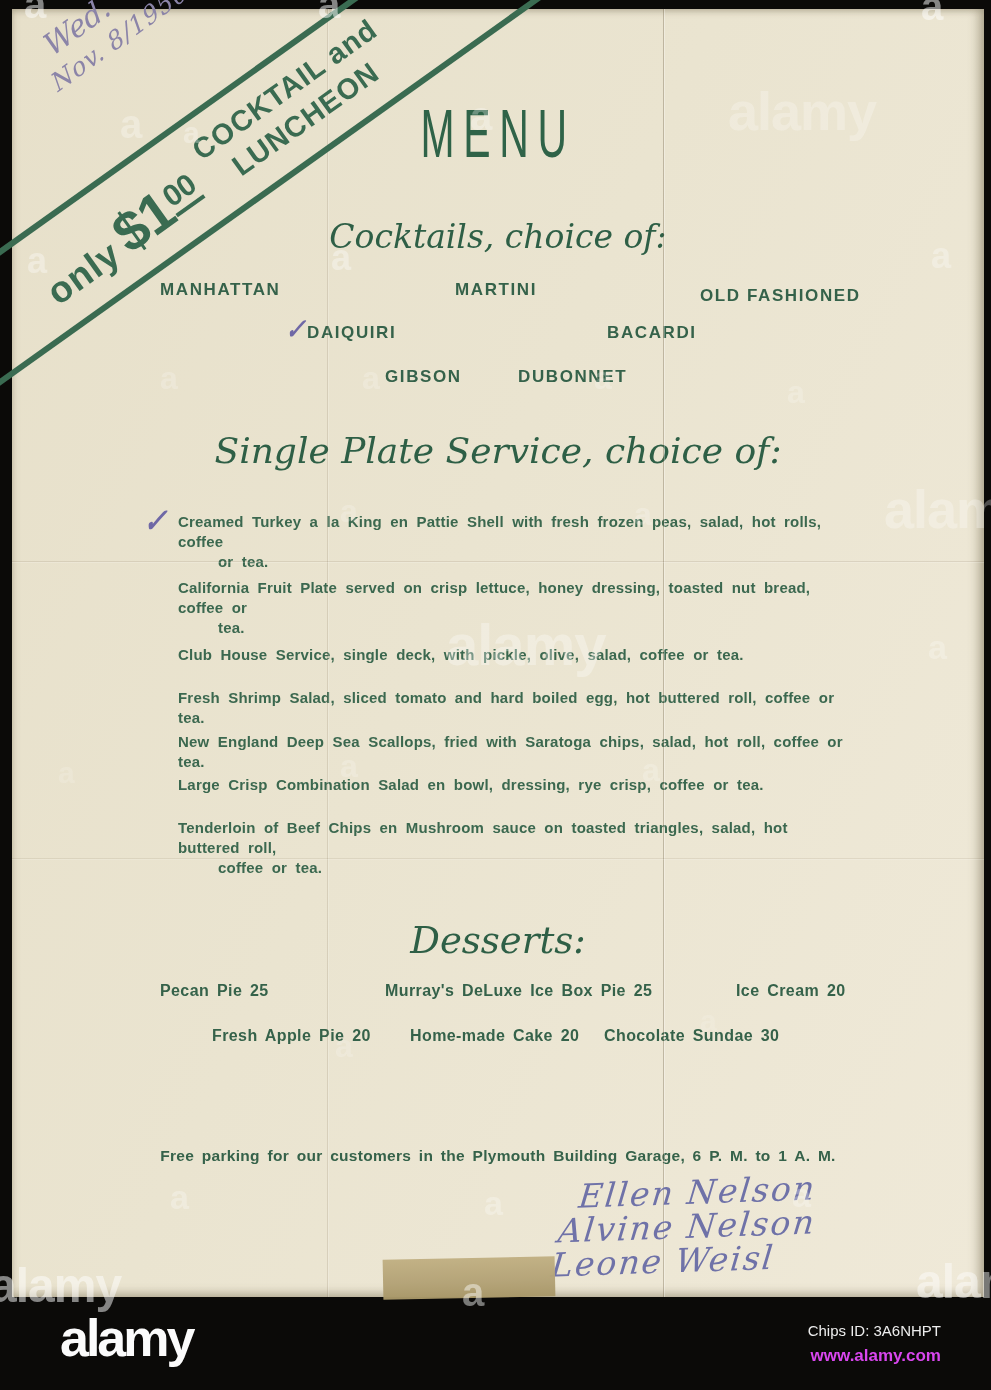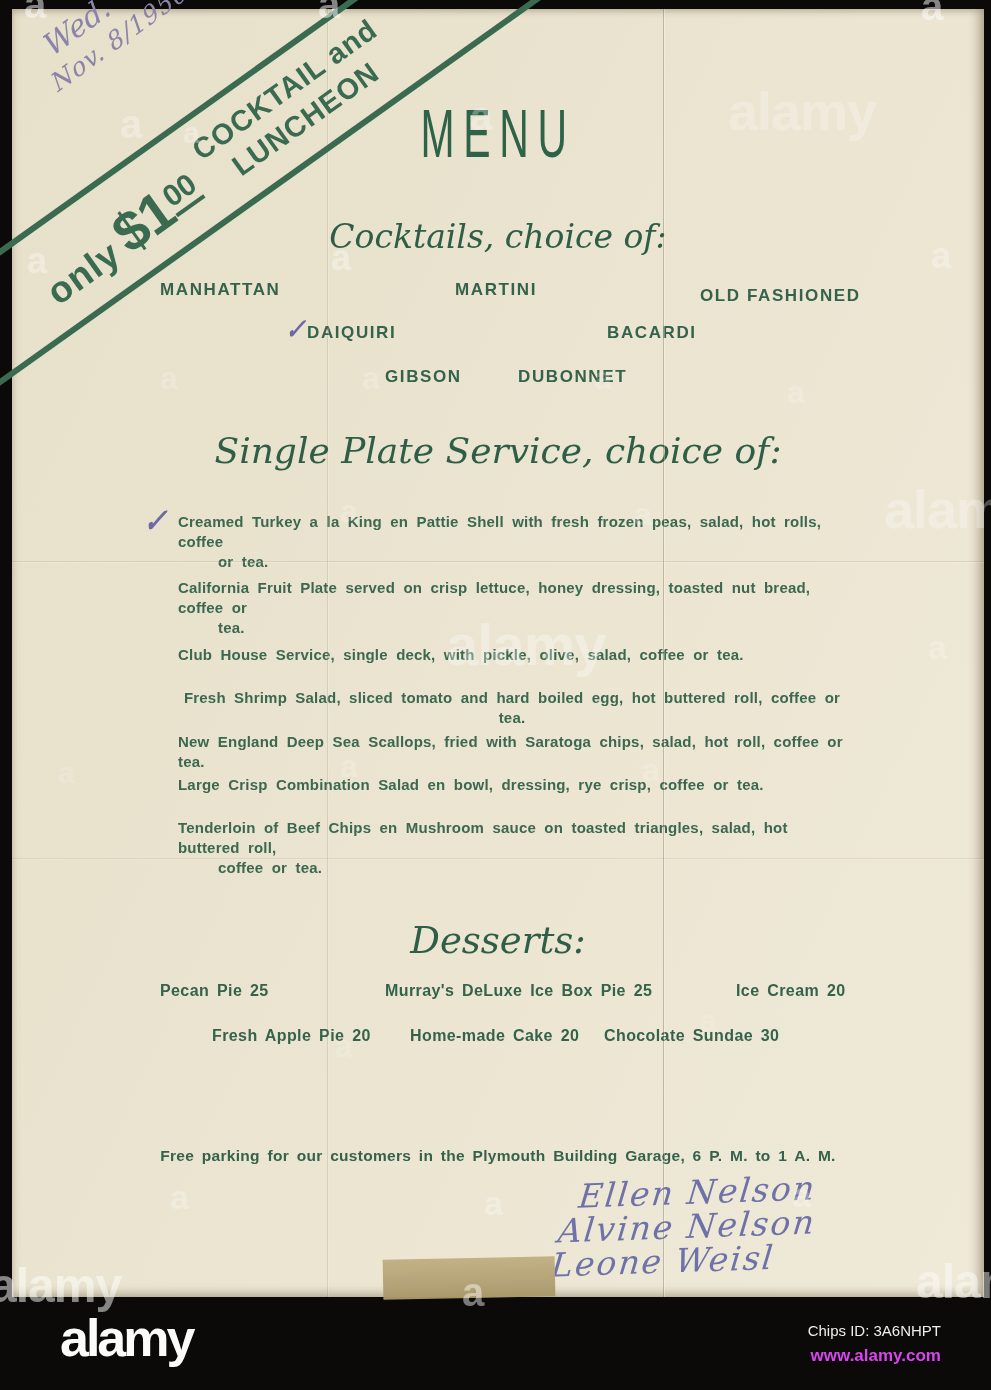--- a/index.html
+++ b/index.html
@@ -26,21 +26,21 @@
                   font-family:"DejaVu Serif",serif;font-style:italic;font-weight:normal;color:#2e5f46;}
   #cocktails-heading{top:208px;font-size:33px;}
   #plates-heading{top:421px;font-size:36px;}
   #desserts-heading{top:910px;font-size:37px;}
   .cock{position:absolute;font-size:17px;font-weight:bold;letter-spacing:1.6px;color:#35624a;}
   .c0{left:148px;top:271px;} .c1{left:443px;top:271px;} .c2{left:688px;top:261px;margin-top:16px;}
   .c3{left:295px;top:314px;} .c4{left:595px;top:314px;}
   .c5{left:373px;top:358px;} .c6{left:506px;top:358px;}
   .plate{position:absolute;left:166px;width:668px;font-size:15px;font-weight:bold;
          letter-spacing:.2px;word-spacing:4px;line-height:20px;color:#3b684f;}
-  .p0{top:503px;} .p1{top:569px;} .p2{top:636px;} .p3{top:679px;text-align:center;}
+  .p0{top:503px;} .p1{top:569px;} .p2{top:636px;} .p3{top:679px;}
   .p4{top:723px;} .p5{top:766px;} .p6{top:809px;}
   .plate .l2{display:block;padding-left:40px;}
   .dess{position:absolute;font-size:16px;font-weight:bold;letter-spacing:.4px;word-spacing:3px;color:#35624a;}
   .d0{left:148px;top:973px;} .d1{left:373px;top:973px;} .d2{left:724px;top:973px;}
   .d3{left:200px;top:1018px;} .d4{left:398px;top:1018px;} .d5{left:592px;top:1018px;}
   .footer-line{position:absolute;left:0;width:972px;text-align:center;font-size:15.5px;
                font-weight:bold;letter-spacing:.3px;word-spacing:3px;color:#35624a;}
   #footer1{top:1103px;} #footer2{top:1138px;}
   
   #banner{position:absolute;left:-130px;top:87px;width:620px;height:100px;

